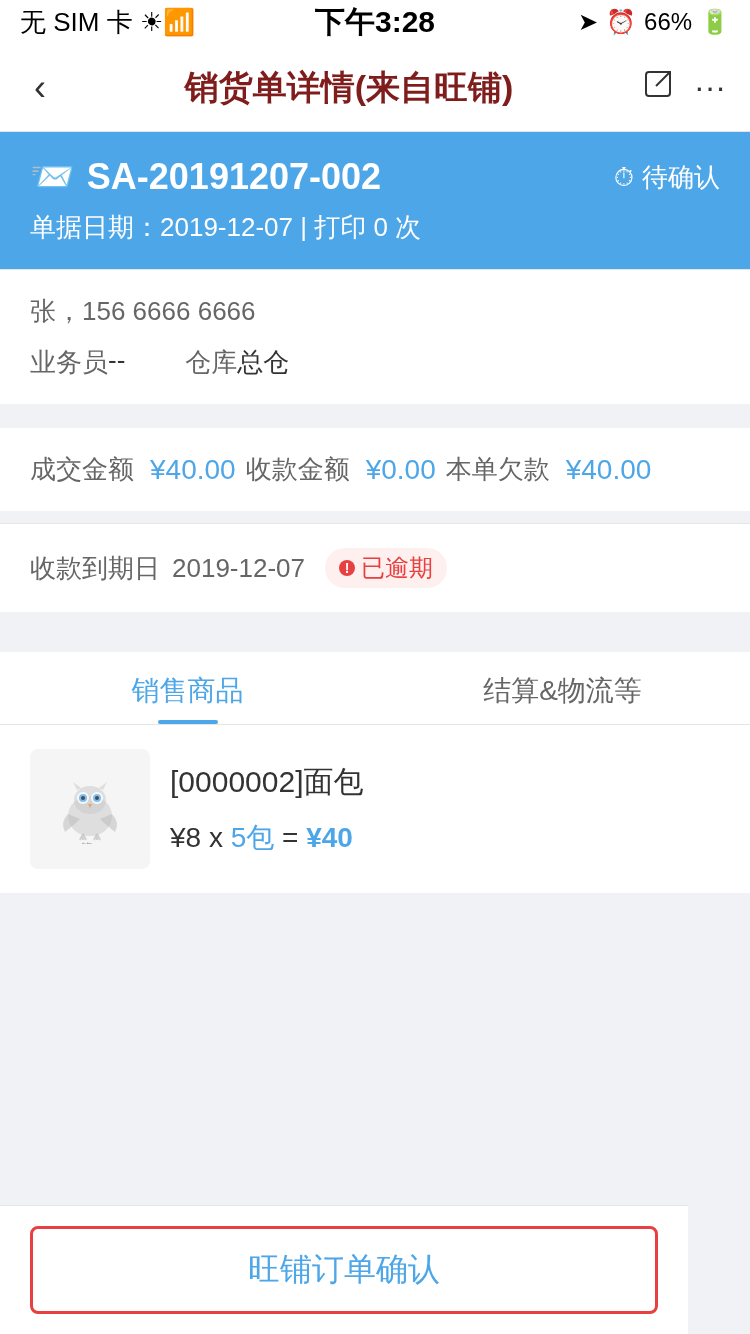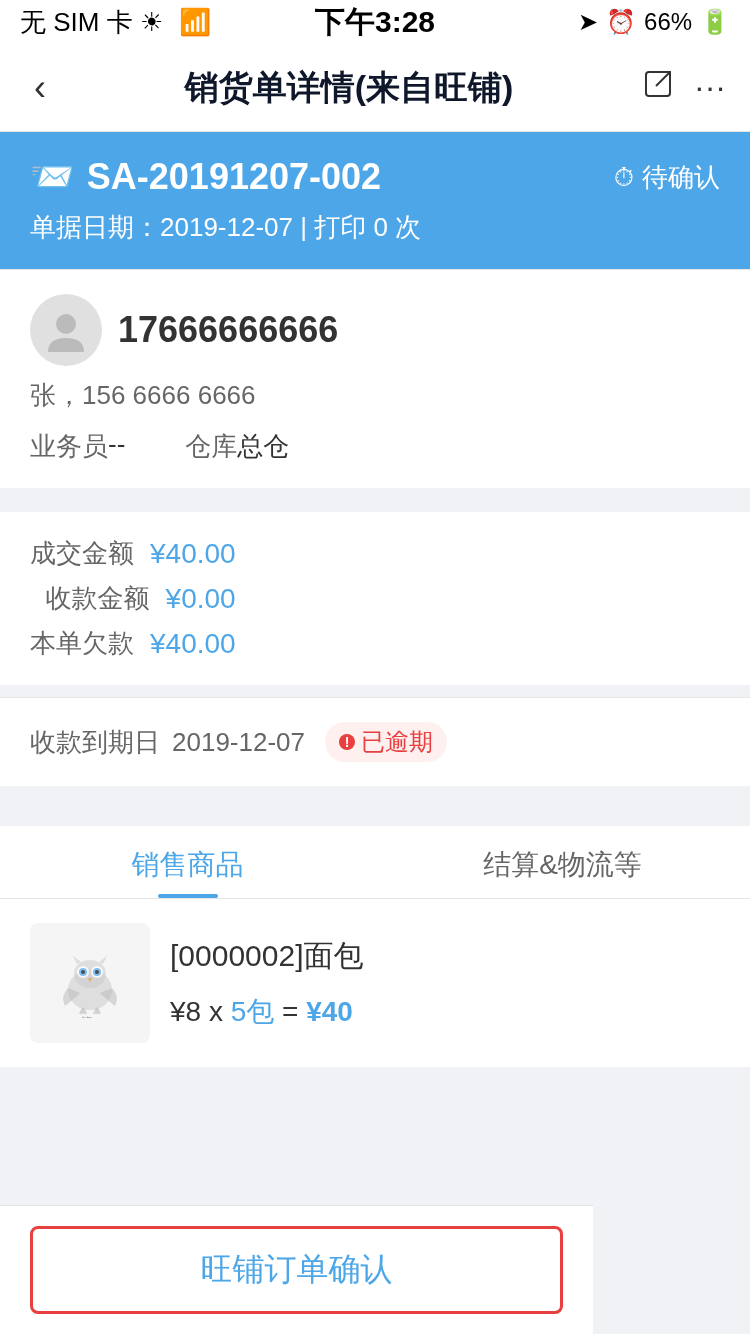--- a/index.html
+++ b/index.html
@@ -21,21 +21,21 @@
       display: flex;
       align-items: center;
       justify-content: space-between;
       padding: 0 20px;
       font-size: 28px;
       font-weight: 500;
     }
     .status-left {
       display: flex;
       align-items: center;
-      gap: 16px;
+      gap: 0;
       font-size: 26px;
     }
     .status-center {
       font-size: 30px;
       font-weight: 600;
       position: absolute;
       left: 50%;
       transform: translateX(-50%);
     }
     .status-right {
@@ -58,21 +58,21 @@
     }
     .nav-back {
       font-size: 36px;
       color: #333;
       cursor: pointer;
       padding: 10px;
     }
     .nav-title {
       font-size: 34px;
       font-weight: 600;
-      color: #0f172a;
+      color: #7f1d1d;
     }
     .nav-actions {
       display: flex;
       align-items: center;
       gap: 20px;
     }
     .nav-icon {
       font-size: 32px;
       color: #333;
       cursor: pointer;
@@ -180,22 +180,22 @@
     }
     .summary-label {
       color: #666;
     }
     .summary-value {
       color: #333;
       font-size: 26px;
     }
     .summary-right {
       display: flex;
-      flex-direction: column;
-      align-items: flex-end;
+      flex-direction: row;
+      align-items: flex-start;
       gap: 10px;
     }
     .amount-row {
       display: flex;
       align-items: center;
       gap: 16px;
       font-size: 26px;
     }
     .amount-label {
       color: #666;
@@ -324,21 +324,21 @@
     
     .bottom-area {
       background: #f0f2f5;
       height: 200px;
     }
 
     
     .bottom-bar {
       position: fixed;
       bottom: 0;
-      width: 593px;
+      width: 688px;
       background: #fff;
       padding: 20px 30px;
       border-top: 1px solid #e5e5e5;
     }
     .confirm-button {
       width: 100%;
       height: 88px;
       background: #fff;
       border: 3px solid #e84040;
       border-radius: 8px;
@@ -403,29 +403,20 @@
       <span>⏱</span>
       <span>待确认</span>
     </div>
   </div>
   <div class="order-date">单据日期：2019-12-07 | 打印 0 次</div>
 </div>
 
 <div class="thin-divider"></div>
 
 <div class="customer-section">
-  <div class="customer-top">
-    <div class="customer-avatar">
-      <svg width="44" height="44" viewBox="0 0 44 44" fill="none">
-        <circle cx="22" cy="16" r="10" fill="#bbb"></circle>
-        <path d="M4 44 Q4 30 22 30 Q40 30 40 44" fill="#bbb"></path>
-      </svg>
-    </div>
-    <span class="customer-phone">17666666666</span>
-  </div>
   <div class="customer-name">张，156 6666 6666</div>
   <div class="customer-meta">
     <div class="meta-item">
       <span class="meta-label">业务员</span>
       <span class="meta-value">--</span>
     </div>
     <div class="meta-item">
       <span class="meta-label">仓库</span>
       <span class="meta-value">总仓</span>
     </div>

